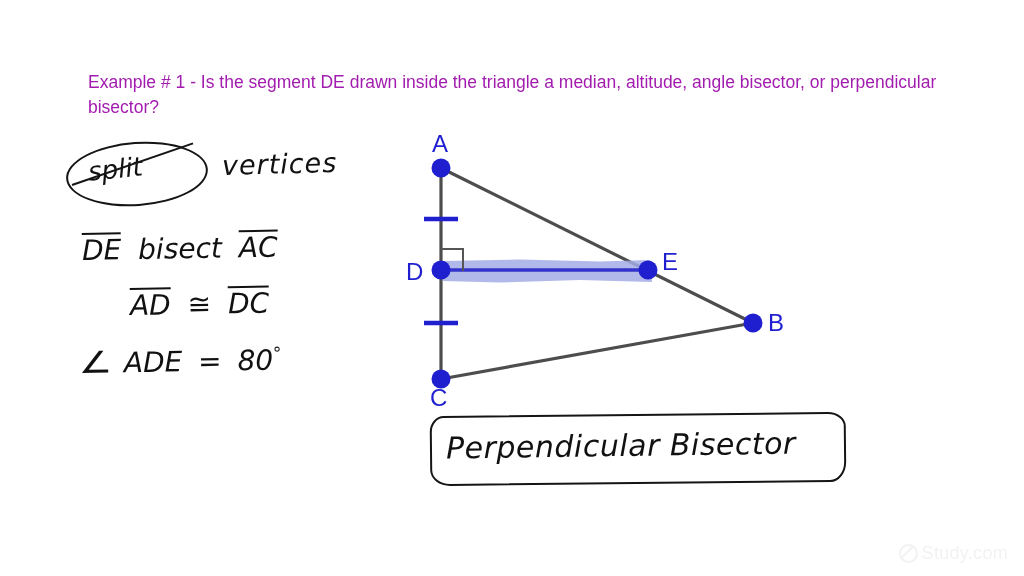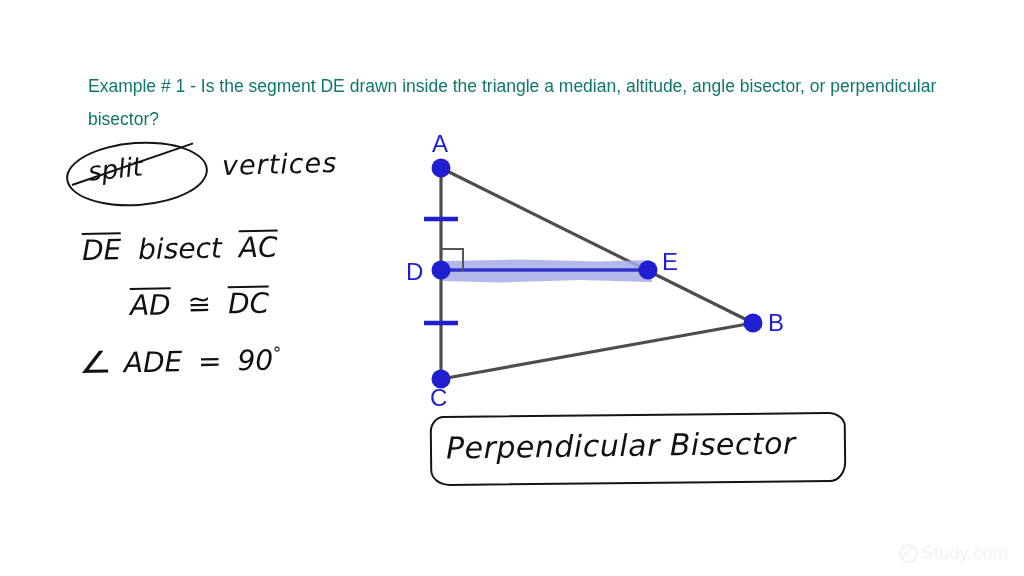--- a/index.html
+++ b/index.html
@@ -16,22 +16,22 @@
     font-family: "Liberation Sans", sans-serif;
   }
 
   
   #question {
     position: absolute;
     left: 88px;
     top: 70px;
     width: 860px;
     font-size: 17.5px;
-    line-height: 33px;
-    color: #0f766e;
+    line-height: 25px;
+    color: #a21caf;
     font-family: "Liberation Sans", sans-serif;
   }
 
   
   .hand {
     position: absolute;
     font-family: "DejaVu Sans", sans-serif;
     color: #111111;
     white-space: nowrap;
     transform-origin: left center;
@@ -222,21 +222,21 @@
   <div class="hand" id="note-congruent">
     <span class="ovl">AD</span>
     <span style="margin:0 8px;">≅</span>
     <span class="ovl">DC</span>
   </div>
 
   <div class="hand" id="note-angle">
     <span class="angle-sym">∠</span>
     <span>ADE</span>
     <span style="margin:0 7px;">=</span>
-    <span>90</span><span class="deg">°</span>
+    <span>80</span><span class="deg">°</span>
   </div>
 
   <svg id="figure" viewBox="0 0 1024 576">
 
     <line x1="441" y1="168" x2="753" y2="323" stroke="#4d4d4d" stroke-width="3.2" stroke-linecap="round"></line>
     <line x1="441" y1="168" x2="441" y2="379" stroke="#4d4d4d" stroke-width="3.2" stroke-linecap="round"></line>
     <line x1="441" y1="379" x2="753" y2="323" stroke="#4d4d4d" stroke-width="3.2" stroke-linecap="round"></line>
 
     <path d="M 443 261 L 520 259.5 L 600 261.5 L 650 260 L 652 282 L 580 280 L 500 282.5 L 443 281 Z" fill="#a3abe6" opacity="0.85"></path>
 

